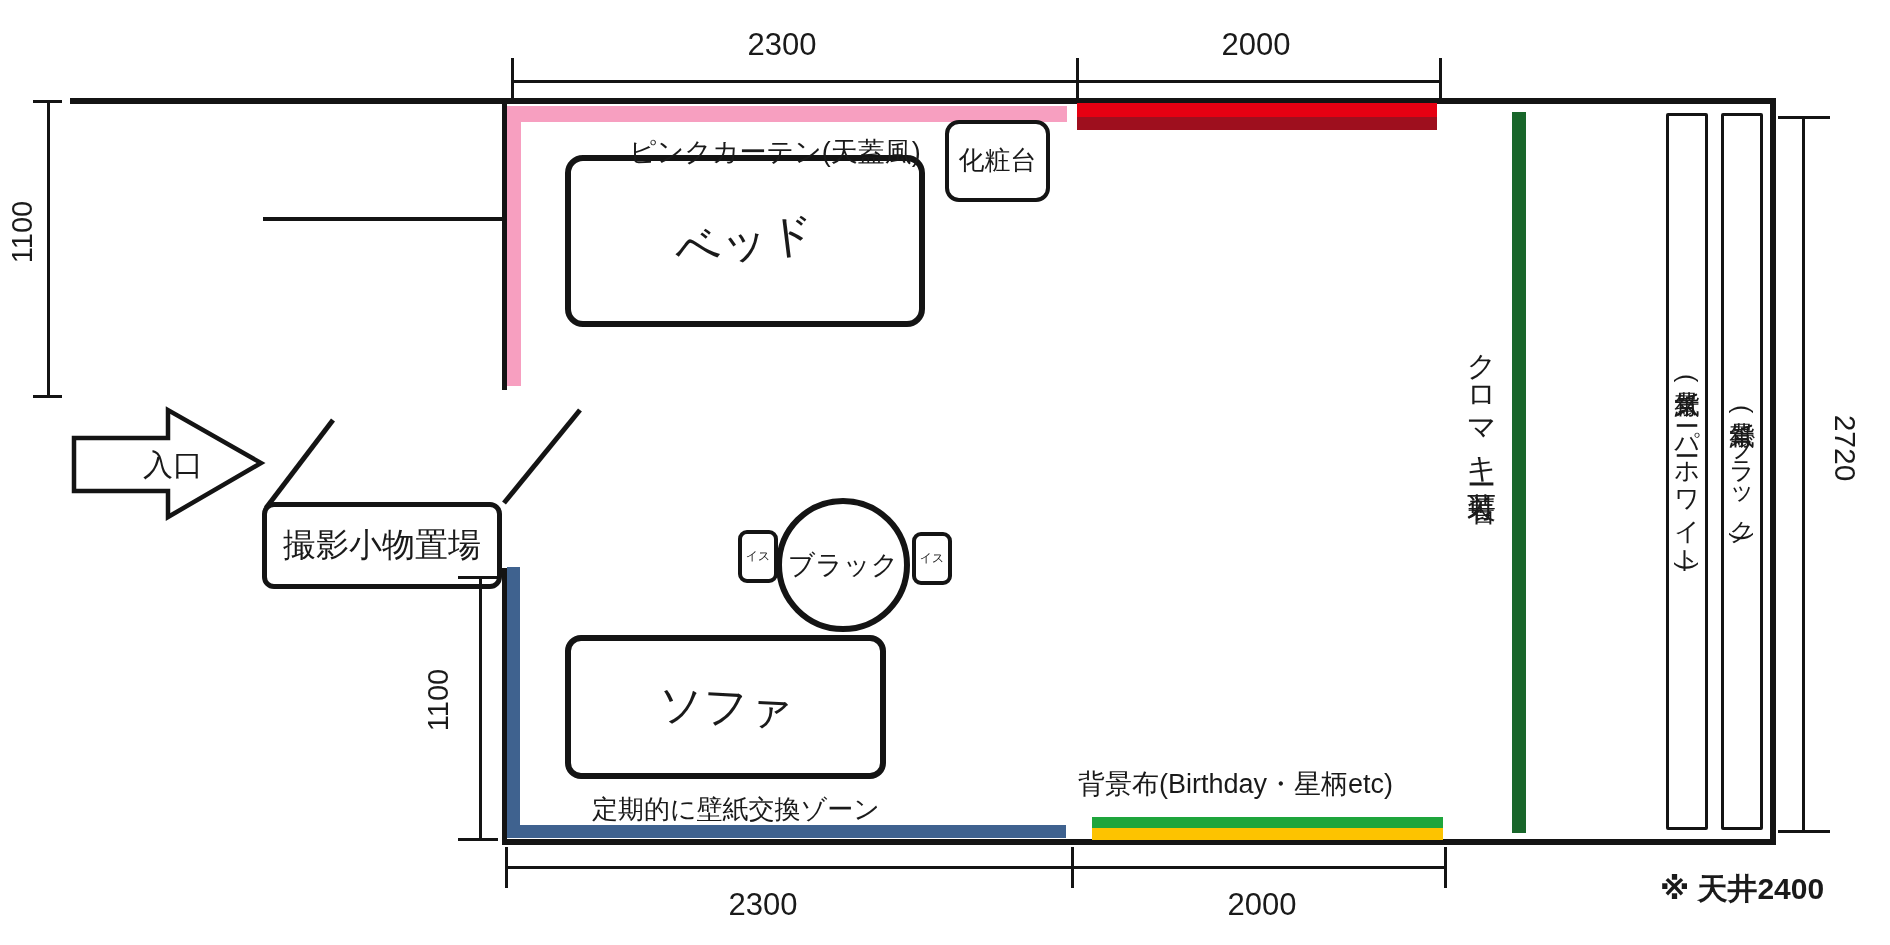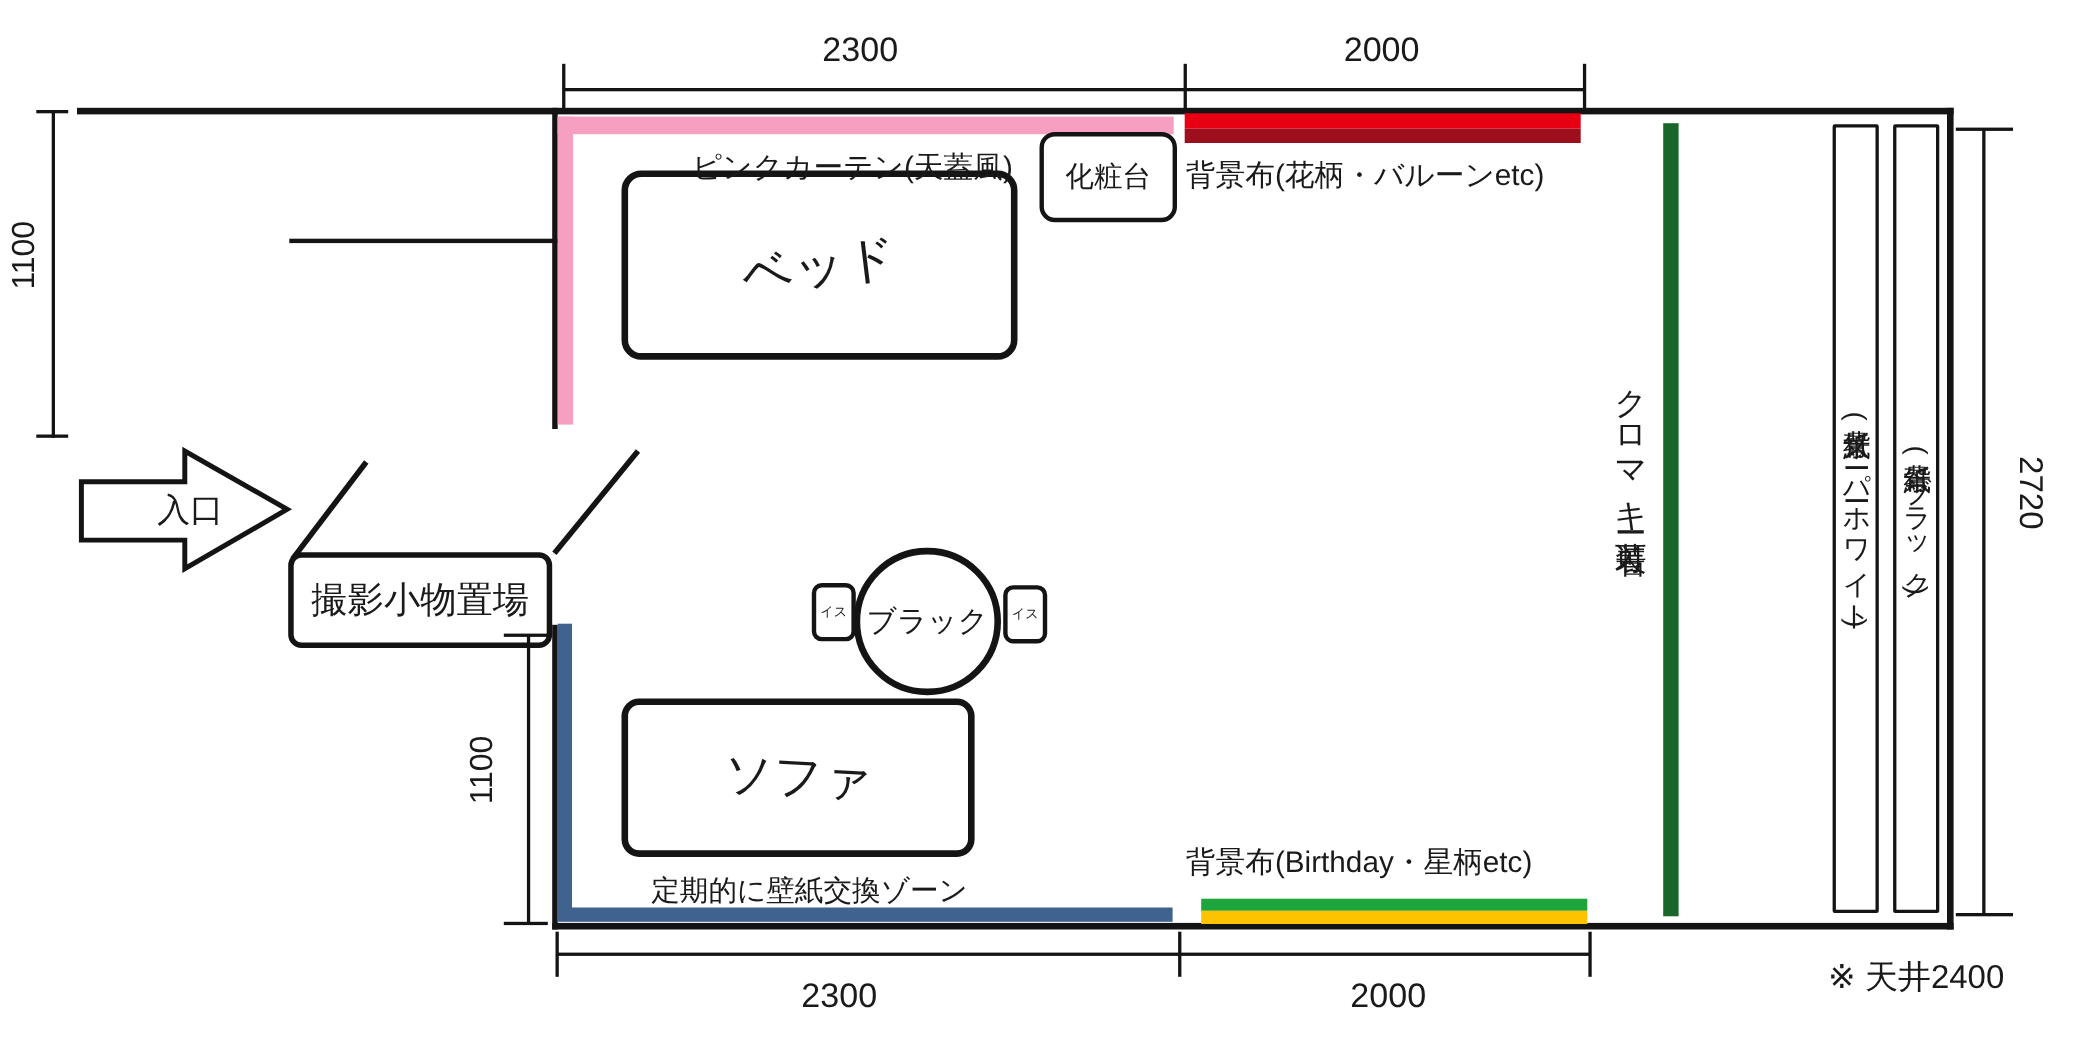--- a/index.html
+++ b/index.html
@@ -55,21 +55,21 @@
     <line x1="504" y1="503" x2="580" y2="410" stroke="#141414" stroke-width="5"></line>
   </svg>
   <div class="label" style="left:133px; top:448px; width:70px; font-size:30px; text-align:right;">入口</div>
 
 
 
   <div class="box" style="left:565px; top:155px; width:360px; height:172px; border-width:6px; border-radius:18px; font-size:46px;">
     <span style="transform:rotate(-7deg); display:inline-block;">ベッド</span>
   </div>
 
-  <div class="box" style="left:945px; top:120px; width:125px; height:82px; border-width:4px; border-radius:14px; font-size:26px;">
+  <div class="box" style="left:945px; top:120px; width:105px; height:82px; border-width:4px; border-radius:14px; font-size:26px;">
     <span>化粧台</span>
   </div>
 
   <div class="box" style="left:262px; top:502px; width:240px; height:87px; border-radius:12px; font-size:33px;">
     <span>撮影小物置場</span>
   </div>
 
   <div class="box" style="left:776px; top:498px; width:134px; height:134px; border-width:6px; border-radius:50%; font-size:27px;">
     <span>ブラック</span>
   </div>
@@ -87,25 +87,24 @@
   </div>
 
   <div class="box" style="left:1666px; top:113px; width:42px; height:717px; border-width:3px; border-radius:2px; font-size:25px;">
     <span class="vtext">背景紙(スーパーホワイト)</span>
   </div>
   <div class="box" style="left:1721px; top:113px; width:42px; height:717px; border-width:3px; border-radius:2px; font-size:25px;">
     <span class="vtext">背景紙(ブラック)</span>
   </div>
 
   <div class="label" style="left:629px; top:114px;margin-top:24px;">ピンクカーテン(天蓋風)</div>
-  <div class="label" style="left:1078px; top:145px;">背景布(花柄・バルーンetc)</div>
   <div class="label vtext" style="left:1460px; top:333px; width:36px; height:245px; font-size:29px;">クロマキー装着可</div>
   <div class="label" style="left:1078px; top:770px;">背景布(Birthday・星柄etc)</div>
   <div class="label" style="left:592px; top:795px; font-size:26px;">定期的に壁紙交換ゾーン</div>
-  <div class="label" style="left:1622px; top:872px; width:240px; font-size:30px; text-align:center;">※ 天井2400</div>
+  <div class="label" style="left:1622px; top:872px; width:240px; font-size:30px; text-align:center;font-weight:bold;">※ 天井2400</div>
 
   <div class="dim-line" style="left:512px; top:80px; width:928px; height:3px;"></div>
   <div class="dim-line" style="left:511px; top:58px; width:3px; height:44px;"></div>
   <div class="dim-line" style="left:1076px; top:58px; width:3px; height:44px;"></div>
   <div class="dim-line" style="left:1439px; top:58px; width:3px; height:44px;"></div>
   <div class="dim-label" style="left:662px; top:26px; width:240px; height:38px;">2300</div>
   <div class="dim-label" style="left:1136px; top:26px; width:240px; height:38px;">2000</div>
 
   <div class="dim-line" style="left:506px; top:866px; width:939px; height:3px;"></div>
   <div class="dim-line" style="left:505px; top:847px; width:3px; height:41px;"></div>

